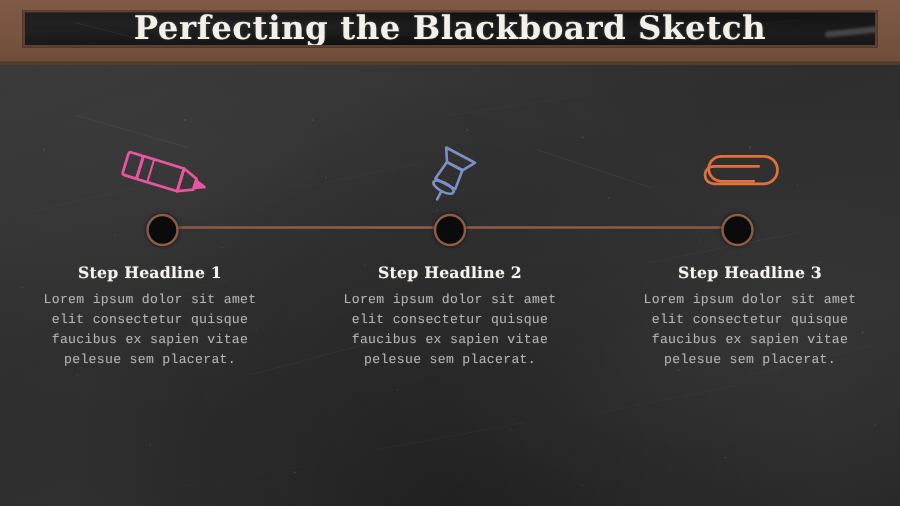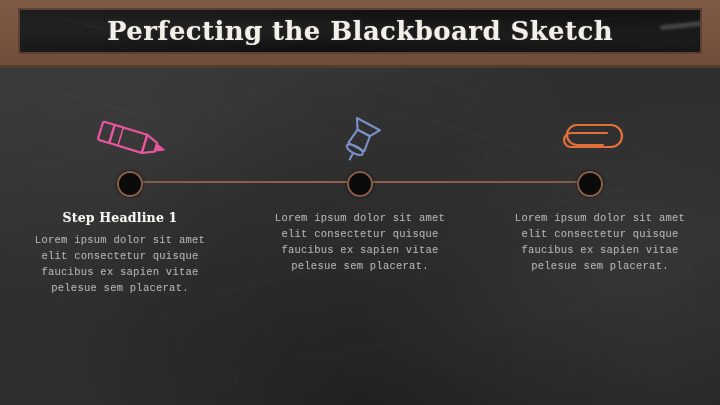--- a/index.html
+++ b/index.html
@@ -38,21 +38,21 @@
     opacity: .75;
     pointer-events: none;
   }
 
   
   .title-frame {
     position: absolute;
     left: 0;
     top: 0;
     width: 720px;
-    height: 68px;
+    height: 52px;
     background: linear-gradient(180deg, #7f5a47 0%, #77543f 55%, #6d4c3a 100%);
     box-sizing: border-box;
     padding: 8px 18px 14px 18px;
   }
   .title-frame::after {
     content: "";
     position: absolute;
     left: 0; right: 0; bottom: 0;
     height: 3px;
     background: rgba(0,0,0,.22);
@@ -311,21 +311,23 @@
     </div>
 
   </div>
 
   <div class="steps">
     <div class="step-col">
       <div class="step-headline">Step Headline 1</div>
       <div class="step-body">Lorem ipsum dolor sit amet elit consectetur quisque faucibus ex sapien vitae pelesue sem placerat.</div>
     </div>
     <div class="step-col">
+      <div class="step-headline">Step Headline 2</div>
       <div class="step-body">Lorem ipsum dolor sit amet elit consectetur quisque faucibus ex sapien vitae pelesue sem placerat.</div>
     </div>
     <div class="step-col">
+      <div class="step-headline">Step Headline 3</div>
       <div class="step-body">Lorem ipsum dolor sit amet elit consectetur quisque faucibus ex sapien vitae pelesue sem placerat.</div>
     </div>
   </div>
 
 
 </div>
 
 </body></html>

